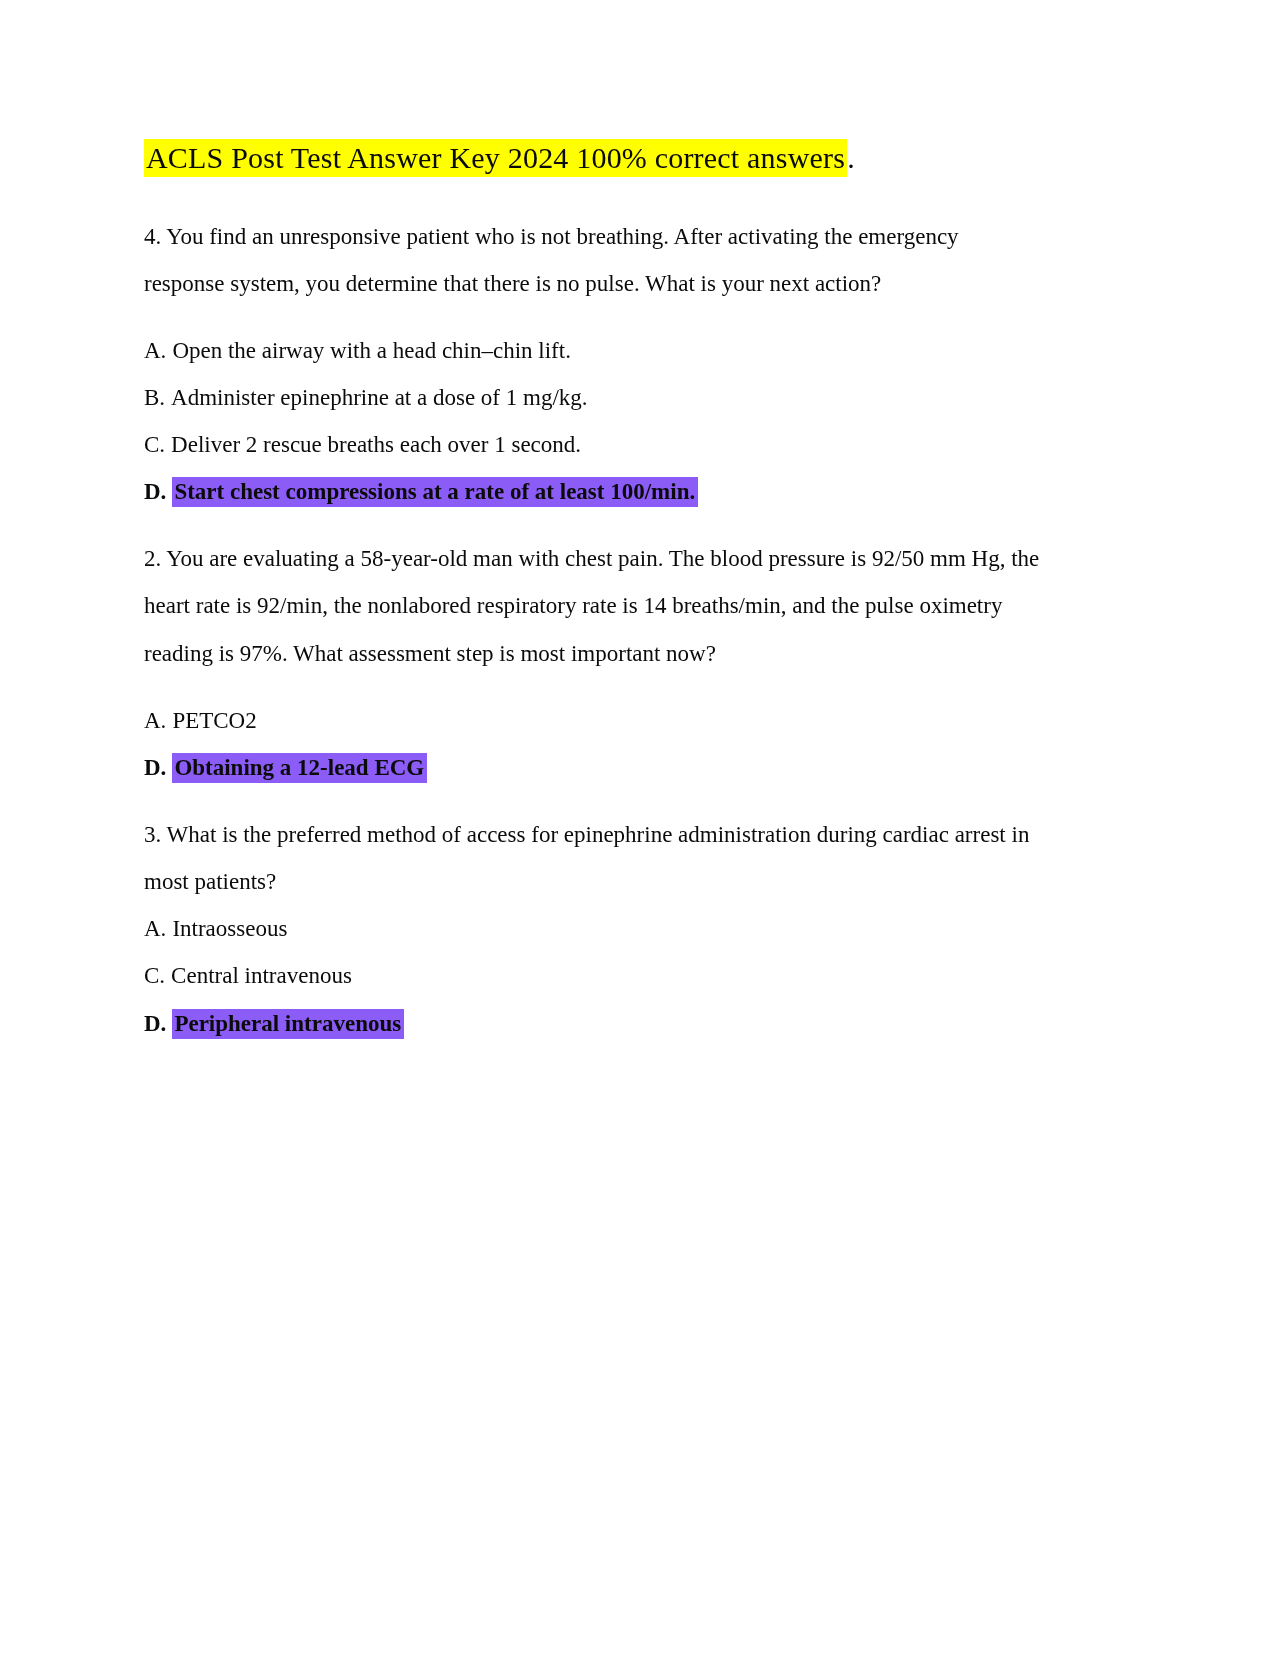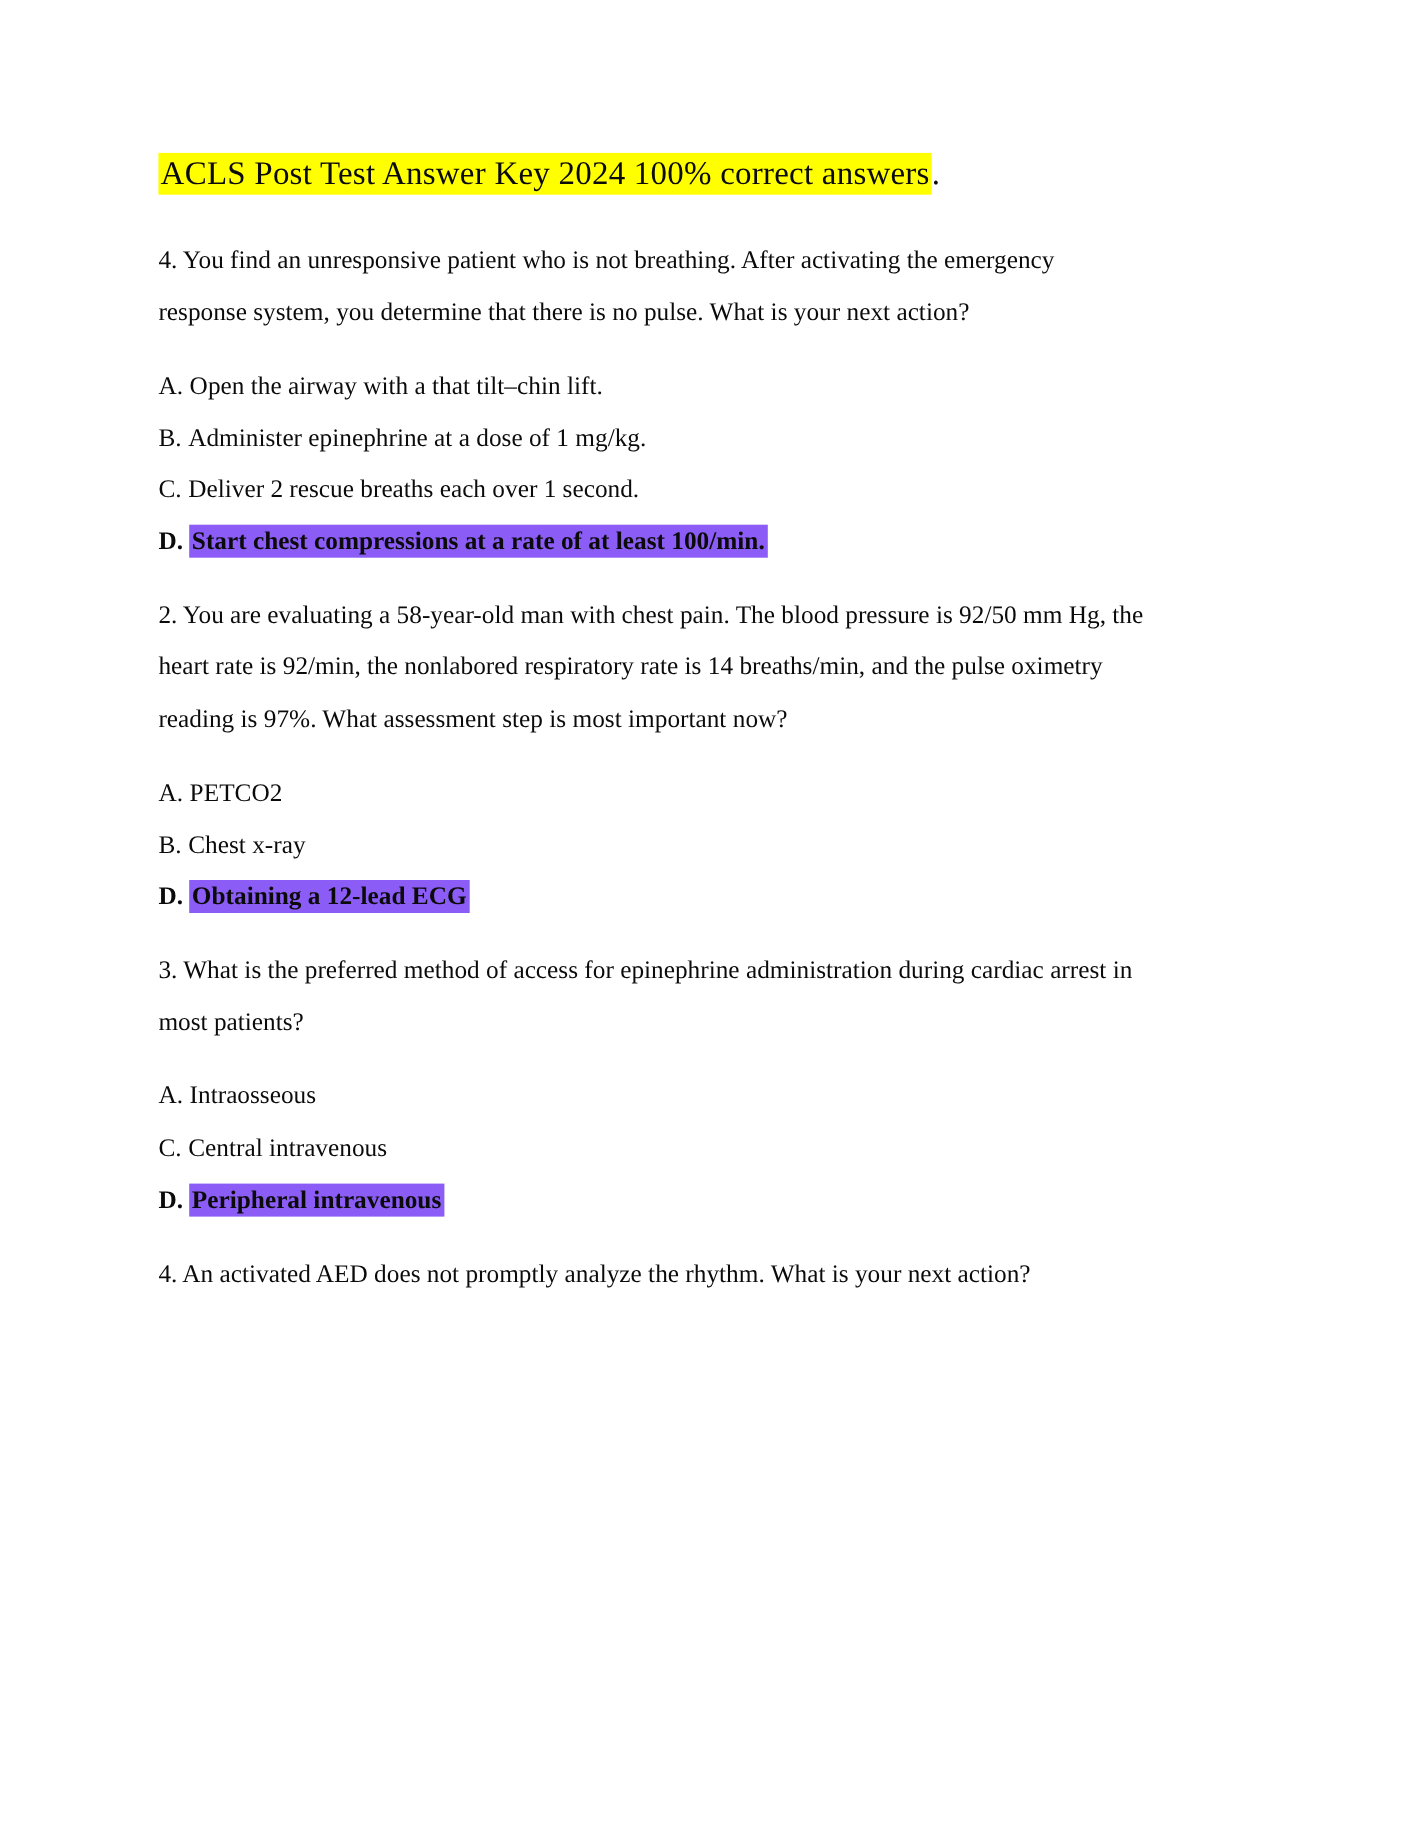--- a/index.html
+++ b/index.html
@@ -60,43 +60,39 @@
 <body>
 
 <div class="page">
   <div class="content">
 
     <h1 class="doc-title"><span class="hl">ACLS Post Test Answer Key 2024 100% correct answers</span><span>.</span></h1>
 
     <section class="question">
       <p class="q-text">4. You find an unresponsive patient who is not breathing. After activating the emergency response system, you determine that there is no pulse. What is your next action?</p>
       <div class="options">
-        <p class="option"><span class="opt-label">A.</span><span class="opt-text">Open the airway with a that tilt–chin lift.</span></p>
+        <p class="option"><span class="opt-label">A.</span><span class="opt-text">Open the airway with a head chin–chin lift.</span></p>
         <p class="option"><span class="opt-label">B.</span><span class="opt-text">Administer epinephrine at a dose of 1 mg/kg.</span></p>
         <p class="option"><span class="opt-label">C.</span><span class="opt-text">Deliver 2 rescue breaths each over 1 second.</span></p>
         <p class="option correct"><span class="opt-label">D.</span><span class="opt-text">Start chest compressions at a rate of at least 100/min.</span></p>
       </div>
     </section>
 
     <section class="question">
       <p class="q-text">2. You are evaluating a 58-year-old man with chest pain. The blood pressure is 92/50 mm Hg, the heart rate is 92/min, the nonlabored respiratory rate is 14 breaths/min, and the pulse oximetry reading is 97%. What assessment step is most important now?</p>
       <div class="options">
         <p class="option"><span class="opt-label">A.</span><span class="opt-text">PETCO2</span></p>
-        <p class="option"><span class="opt-label">B.</span><span class="opt-text">Chest x-ray</span></p>
         <p class="option correct"><span class="opt-label">D.</span><span class="opt-text">Obtaining a 12-lead ECG</span></p>
       </div>
     </section>
 
     <section class="question">
       <p class="q-text">3. What is the preferred method of access for epinephrine administration during cardiac arrest in most patients?</p>
       <div class="options">
         <p class="option"><span class="opt-label">A.</span><span class="opt-text">Intraosseous</span></p>
         <p class="option"><span class="opt-label">C.</span><span class="opt-text">Central intravenous</span></p>
         <p class="option correct"><span class="opt-label">D.</span><span class="opt-text">Peripheral intravenous</span></p>
       </div>
     </section>
 
-    <section class="question">
-      <p class="q-text">4. An activated AED does not promptly analyze the rhythm. What is your next action?</p>
-    </section>
 
   </div>
 </div>
 
 </body></html>

